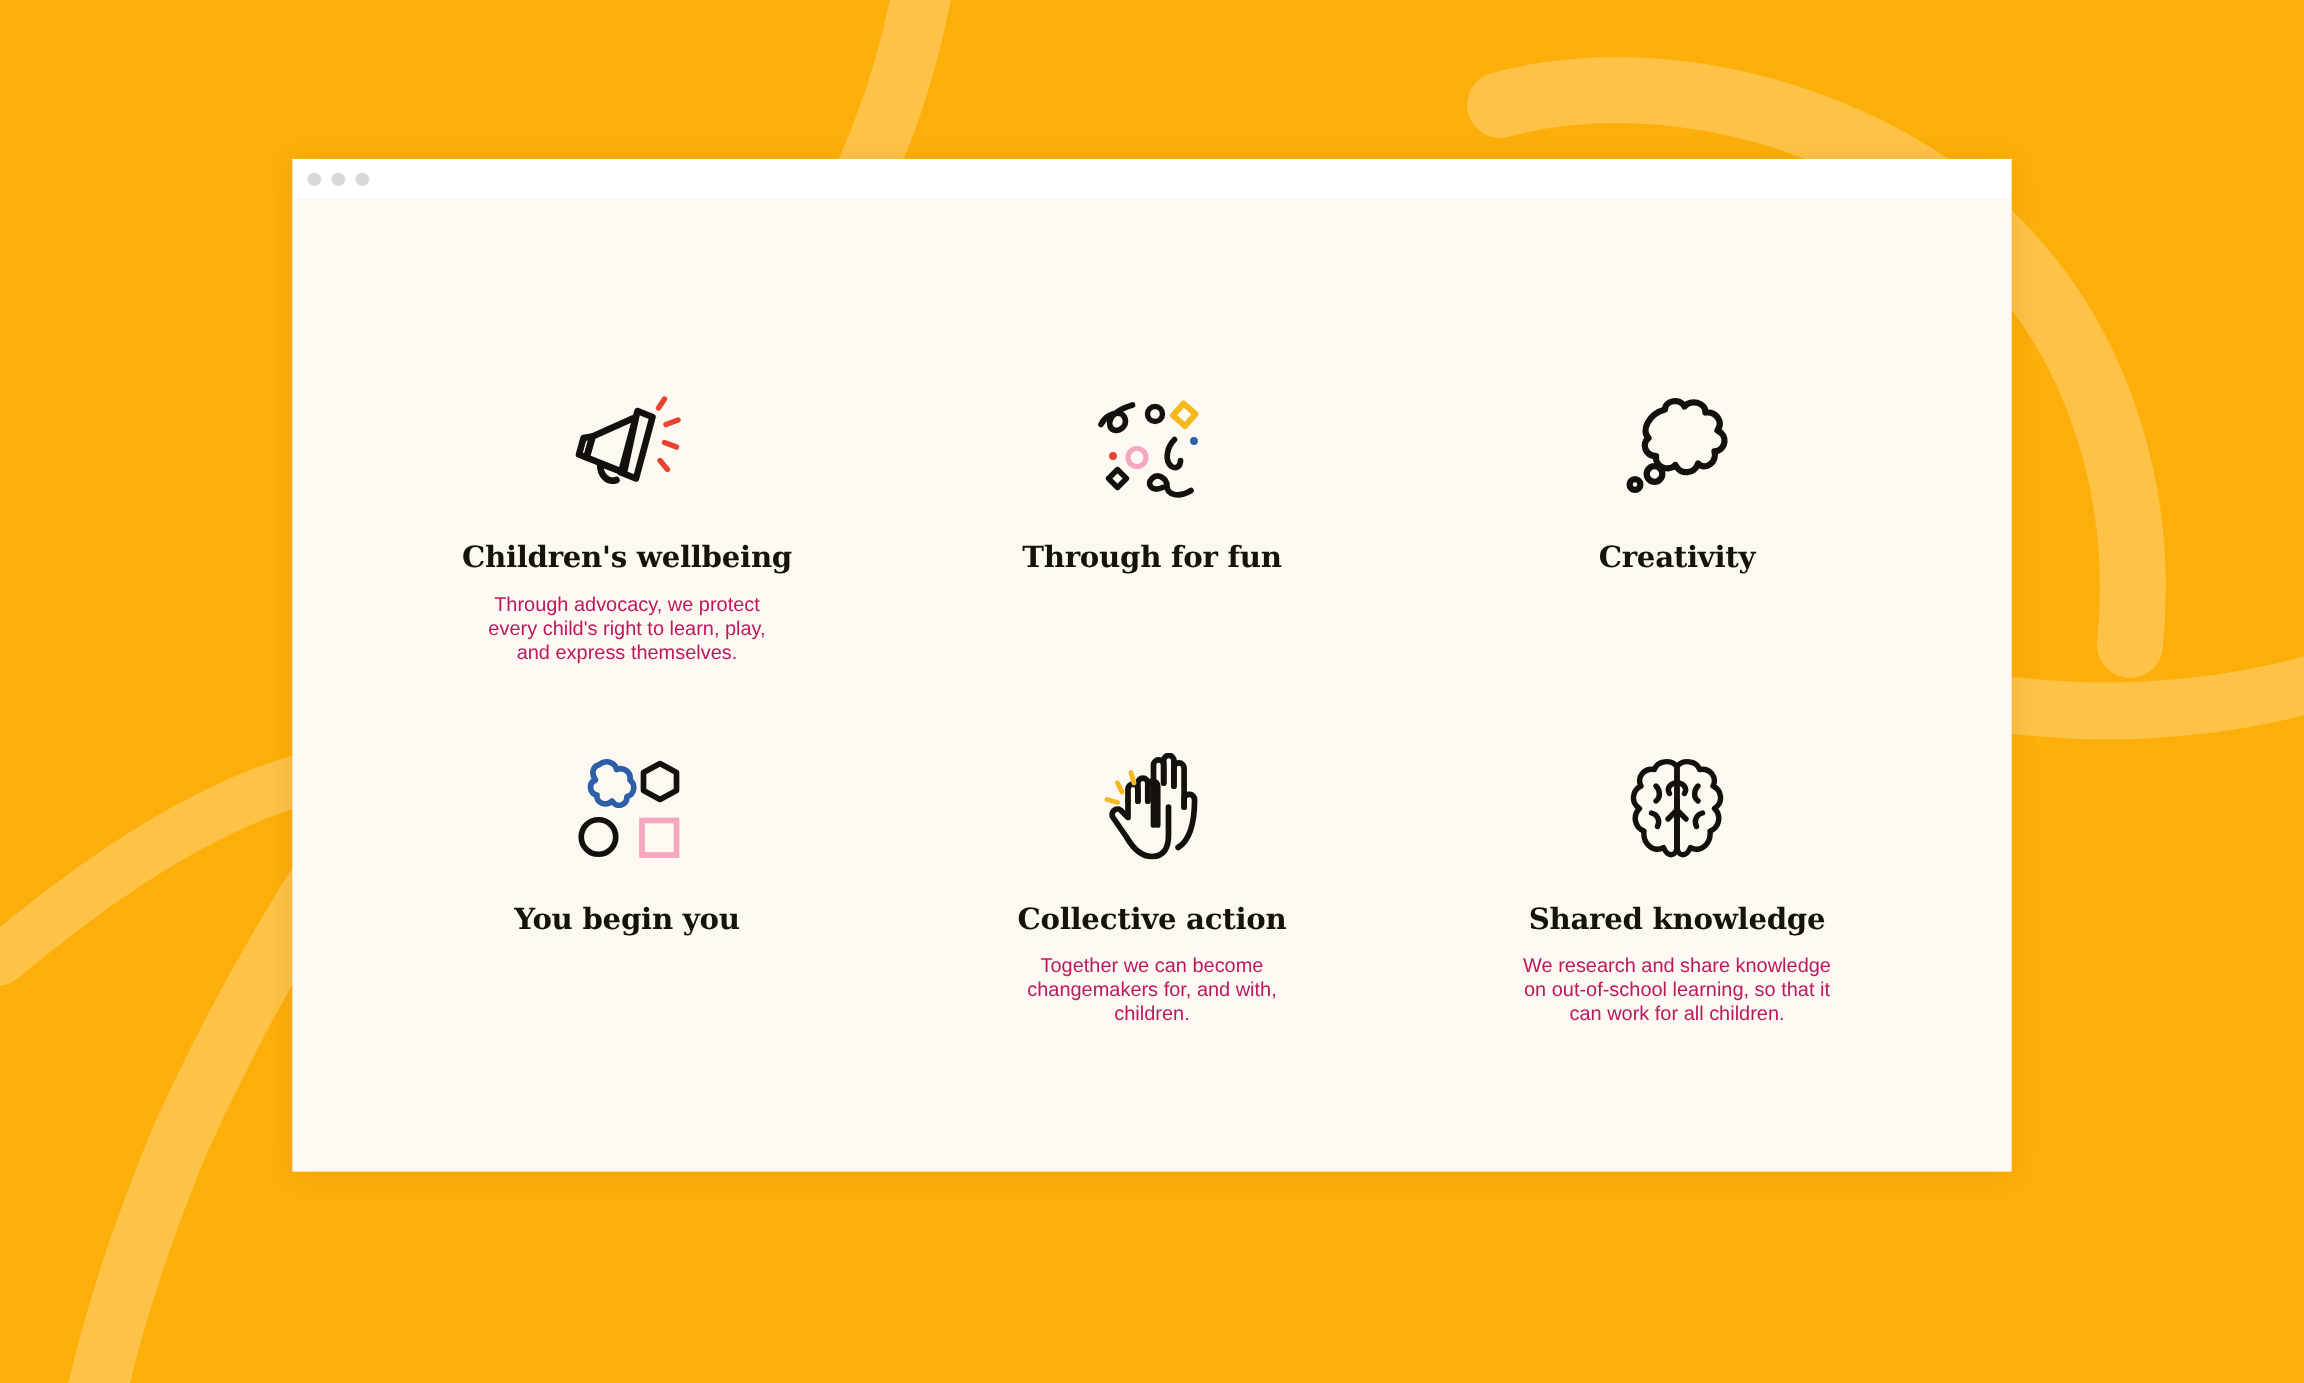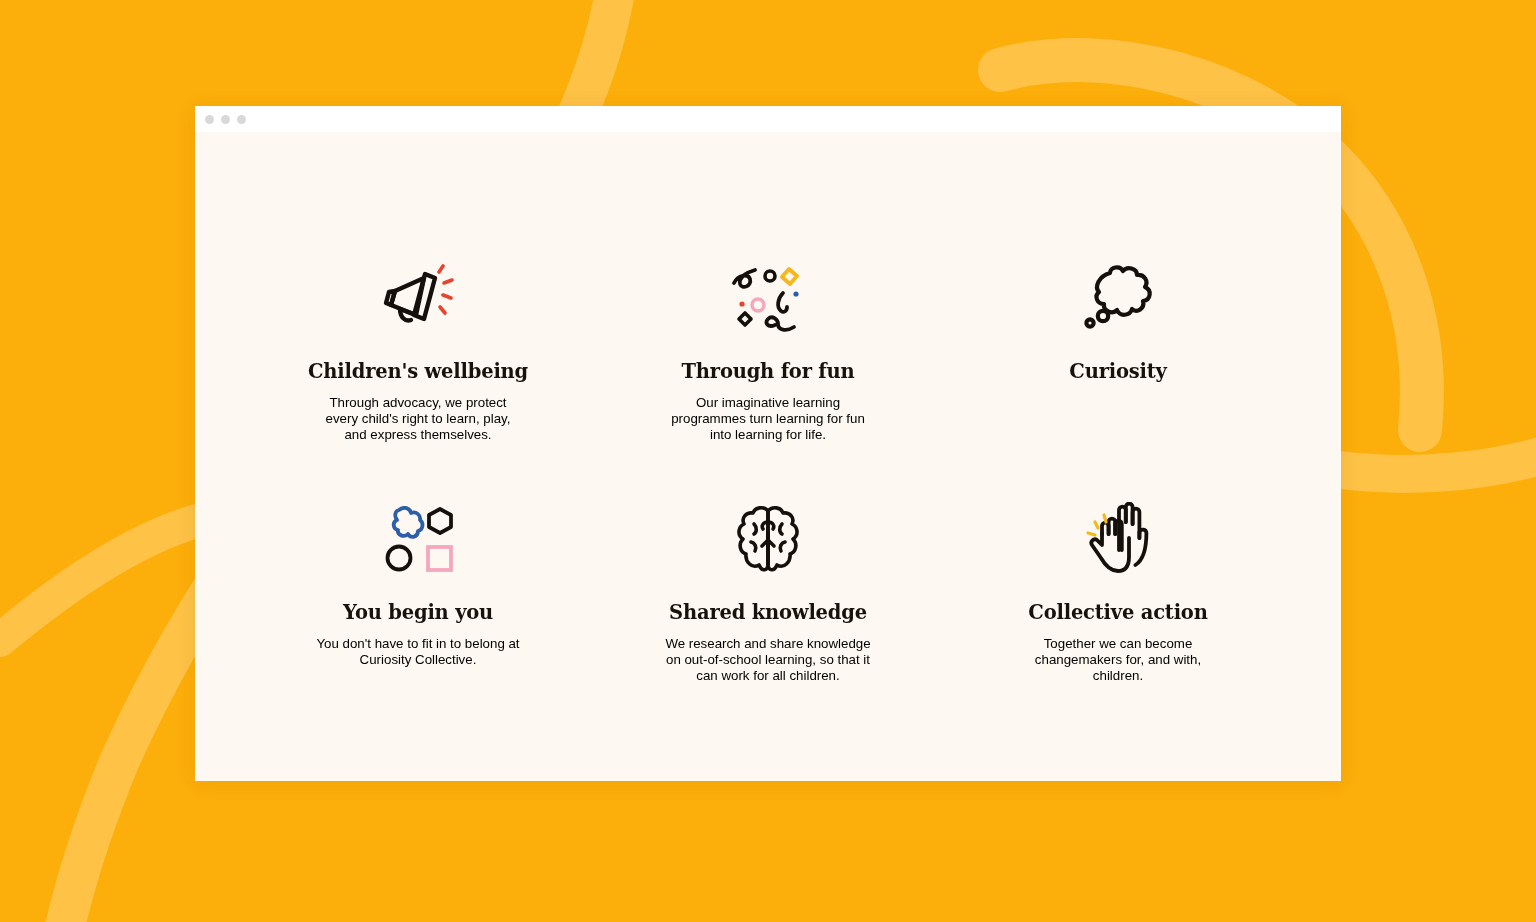--- a/index.html
+++ b/index.html
@@ -79,21 +79,21 @@
     letter-spacing:-0.2px;
     color:#18120C;
     margin-bottom:12px;
     white-space:nowrap;
   }
 
   .value-desc{
     font-family:"Liberation Sans", sans-serif;
     font-size:13.3px;
     line-height:16px;
-    color:#000000;
+    color:#be185d;
     max-width:205px;
   }
   .value-card.wide .value-desc{ max-width:212px; }
 </style>
 </head>
 <body>
 
 <div class="bg-art">
   <svg viewBox="0 0 1536 922" xmlns="http://www.w3.org/2000/svg" aria-hidden="true">
     <g fill="none" stroke="#FDC246" stroke-linecap="round">
@@ -153,21 +153,20 @@
             </g>
             <g fill="none" stroke="#F5B81E" stroke-width="4" stroke-linejoin="round">
               <path d="M63 8 L71 15 L64 23 L56 16 Z"></path>
             </g>
             <circle cx="32" cy="44" r="6" fill="none" stroke="#F4A7BE" stroke-width="3.4"></circle>
             <circle cx="16" cy="43" r="2.6" fill="#E8432F"></circle>
             <circle cx="70" cy="33" r="2.6" fill="#2C5FA8"></circle>
           </svg>
         </div>
         <div class="value-title">Through for fun</div>
-        <div class="value-desc">Our imaginative learning programmes turn learning for fun into learning for life.</div>
       </div>
 
       <div class="value-card wide">
         <div class="value-icon">
           <svg width="80" height="72" viewBox="0 0 80 72">
             <g fill="none" stroke="#15100B" stroke-width="4.2" stroke-linejoin="round">
               <path d="M32 10
                        C32 4 42 2 45 8
                        C49 3 59 5 59 12
                        C66 11 71 18 67 24
@@ -175,41 +174,67 @@
                        C67 45 59 51 54 46
                        C52 53 42 54 39 47
                        C34 52 25 48 26 41
                        C19 41 16 33 21 29
                        C16 24 21 13 32 10 Z"></path>
               <circle cx="25" cy="53" r="5.2"></circle>
               <circle cx="12" cy="60" r="3.6"></circle>
             </g>
           </svg>
         </div>
-        <div class="value-title">Curiosity</div>
+        <div class="value-title">Creativity</div>
       </div>
 
       <div class="value-card">
         <div class="value-icon">
           <svg width="74" height="68" viewBox="0 0 74 68">
             <path d="M18 4
                      C23 0 29 2 30 7
                      C35 5 40 9 39 14
                      C43 17 42 24 37 25
                      C37 31 30 33 27 28
                      C23 32 16 29 17 24
                      C12 23 11 16 16 14
                      C13 10 14 5 18 4 Z" fill="none" stroke="#2C5FA8" stroke-width="3.8" stroke-linejoin="round"></path>
             <path d="M59 3 L70 9 L70 21 L59 27 L48 21 L48 9 Z" fill="none" stroke="#15100B" stroke-width="3.8" stroke-linejoin="round"></path>
             <circle cx="18" cy="52" r="11.5" fill="none" stroke="#15100B" stroke-width="3.8"></circle>
             <rect x="47" y="41" width="23" height="23" fill="none" stroke="#F4A7BE" stroke-width="3.8"></rect>
           </svg>
         </div>
         <div class="value-title">You begin you</div>
-        <div class="value-desc">You don't have to fit in to belong at Curiosity Collective.</div>
+      </div>
+
+      <div class="value-card wide">
+        <div class="value-icon">
+          <svg width="72" height="76" viewBox="0 0 72 76">
+            <g fill="none" stroke="#15100B" stroke-width="3.8" stroke-linecap="round" stroke-linejoin="round">
+
+              <path d="M37 20 V8 a3.4 3.4 0 0 1 6.8 0 V20"></path>
+              <path d="M43.8 20 V5 a3.4 3.4 0 0 1 6.8 0 V22"></path>
+              <path d="M50.6 22 V10 a3.4 3.4 0 0 1 6.8 0 V36"></path>
+              <path d="M57.4 36 V30 a3.6 3.6 0 0 1 7 1 c0 16 -3 27 -11 32"></path>
+              <path d="M37 20 v28"></path>
+
+              <path d="M20 32 V24 a3.3 3.3 0 0 1 6.6 0 V32"></path>
+              <path d="M26.6 32 V20 a3.3 3.3 0 0 1 6.6 0 V32"></path>
+              <path d="M33.2 32 V22 a3.3 3.3 0 0 1 6.6 0 V48"></path>
+              <path d="M20 32 V43 l-5 -5 a3.6 3.6 0 0 0 -5 5 l9 13 c4 7 9 13 17 13 c8 0 11 -6 11 -14 V36"></path>
+            </g>
+            <g fill="none" stroke="#F5B81E" stroke-width="3.2" stroke-linecap="round">
+              <path d="M13 20 L16 26"></path>
+              <path d="M22 13 L24 20"></path>
+              <path d="M6 31 L13 33"></path>
+            </g>
+          </svg>
+        </div>
+        <div class="value-title">Collective action</div>
+        <div class="value-desc">Together we can become changemakers for, and with, children.</div>
       </div>
 
       <div class="value-card wide">
         <div class="value-icon">
           <svg width="68" height="76" viewBox="0 0 68 76">
             <g fill="none" stroke="#15100B" stroke-width="3.6" stroke-linejoin="round" stroke-linecap="round">
               <path d="M34 9 C30 4 21 5 19 11 C12 10 7 16 10 22 C4 25 3 33 9 37
                        C4 42 6 50 12 52 C11 60 18 67 25 63 C28 70 34 69 34 62 Z"></path>
               <path d="M34 9 C38 4 47 5 49 11 C56 10 61 16 58 22 C64 25 65 33 59 37
                        C64 42 62 50 56 52 C57 60 50 67 43 63 C40 70 34 69 34 62 Z"></path>
@@ -222,42 +247,15 @@
               <path d="M34 31 L34 62"></path>
               <path d="M34 38 L28 44"></path>
               <path d="M34 38 L40 44"></path>
             </g>
           </svg>
         </div>
         <div class="value-title">Shared knowledge</div>
         <div class="value-desc">We research and share knowledge on out-of-school learning, so that it can work for all children.</div>
       </div>
 
-      <div class="value-card wide">
-        <div class="value-icon">
-          <svg width="72" height="76" viewBox="0 0 72 76">
-            <g fill="none" stroke="#15100B" stroke-width="3.8" stroke-linecap="round" stroke-linejoin="round">
-
-              <path d="M37 20 V8 a3.4 3.4 0 0 1 6.8 0 V20"></path>
-              <path d="M43.8 20 V5 a3.4 3.4 0 0 1 6.8 0 V22"></path>
-              <path d="M50.6 22 V10 a3.4 3.4 0 0 1 6.8 0 V36"></path>
-              <path d="M57.4 36 V30 a3.6 3.6 0 0 1 7 1 c0 16 -3 27 -11 32"></path>
-              <path d="M37 20 v28"></path>
-
-              <path d="M20 32 V24 a3.3 3.3 0 0 1 6.6 0 V32"></path>
-              <path d="M26.6 32 V20 a3.3 3.3 0 0 1 6.6 0 V32"></path>
-              <path d="M33.2 32 V22 a3.3 3.3 0 0 1 6.6 0 V48"></path>
-              <path d="M20 32 V43 l-5 -5 a3.6 3.6 0 0 0 -5 5 l9 13 c4 7 9 13 17 13 c8 0 11 -6 11 -14 V36"></path>
-            </g>
-            <g fill="none" stroke="#F5B81E" stroke-width="3.2" stroke-linecap="round">
-              <path d="M13 20 L16 26"></path>
-              <path d="M22 13 L24 20"></path>
-              <path d="M6 31 L13 33"></path>
-            </g>
-          </svg>
-        </div>
-        <div class="value-title">Collective action</div>
-        <div class="value-desc">Together we can become changemakers for, and with, children.</div>
-      </div>
-
     </div>
   </div>
 </div>
 
 </body></html>

